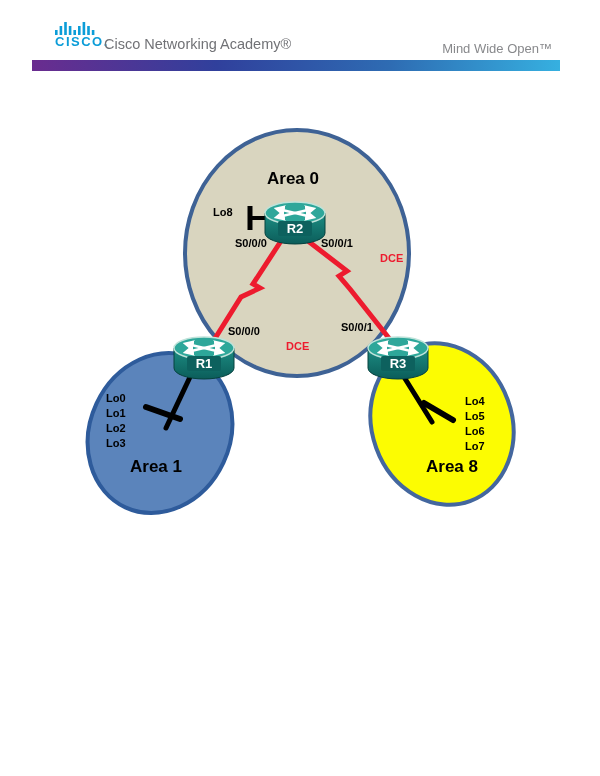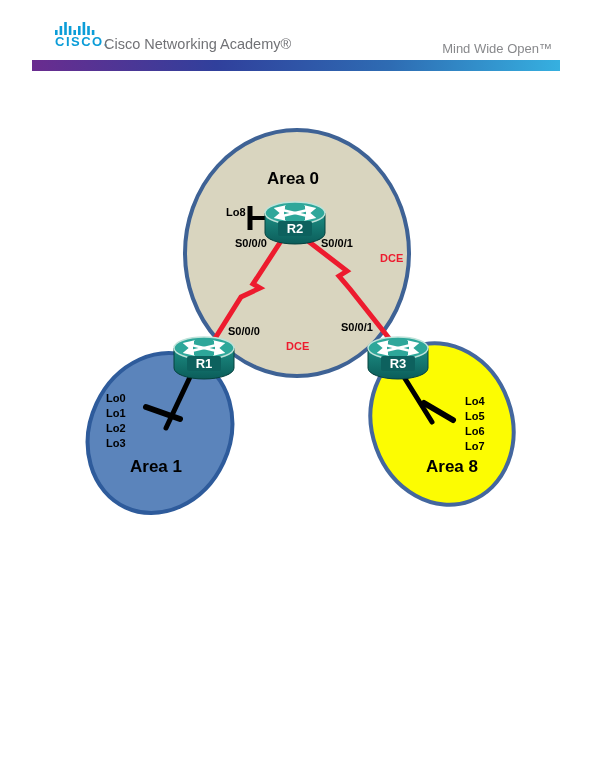--- a/index.html
+++ b/index.html
@@ -116,21 +116,21 @@
       <g stroke="#ffffff" stroke-width="2.4">
         <line x1="15" y1="18" x2="49" y2="10" marker-start="url(#ah)" marker-end="url(#ah)"></line>
         <line x1="15" y1="10" x2="49" y2="18" marker-start="url(#ah)" marker-end="url(#ah)"></line>
       </g>
       <rect x="15" y="22" width="34" height="15" rx="2" fill="#0d615e"></rect>
       <text class="rlabel" x="32" y="34" text-anchor="middle">R3</text>
     </g>
   </svg>
 
   <div class="lbl area-lbl" style="left:267px;top:169px;">Area 0</div>
-  <div class="lbl" style="left:226px;top:206px;">Lo8</div>
+  <div class="lbl" style="left:213px;top:206px;">Lo8</div>
   <div class="lbl" style="left:235px;top:237px;">S0/0/0</div>
   <div class="lbl" style="left:321px;top:237px;">S0/0/1</div>
   <div class="lbl red" style="left:336px;top:252px;">DCE</div>
 
   <div class="lbl" style="left:228px;top:325px;">S0/0/0</div>
   <div class="lbl red" style="left:242px;top:340px;">DCE</div>
   <div class="lbl" style="left:341px;top:321px;">S0/0/1</div>
 
   <div class="lbl lo-list" style="left:106px;top:392px;">
     <div>Lo0</div>

